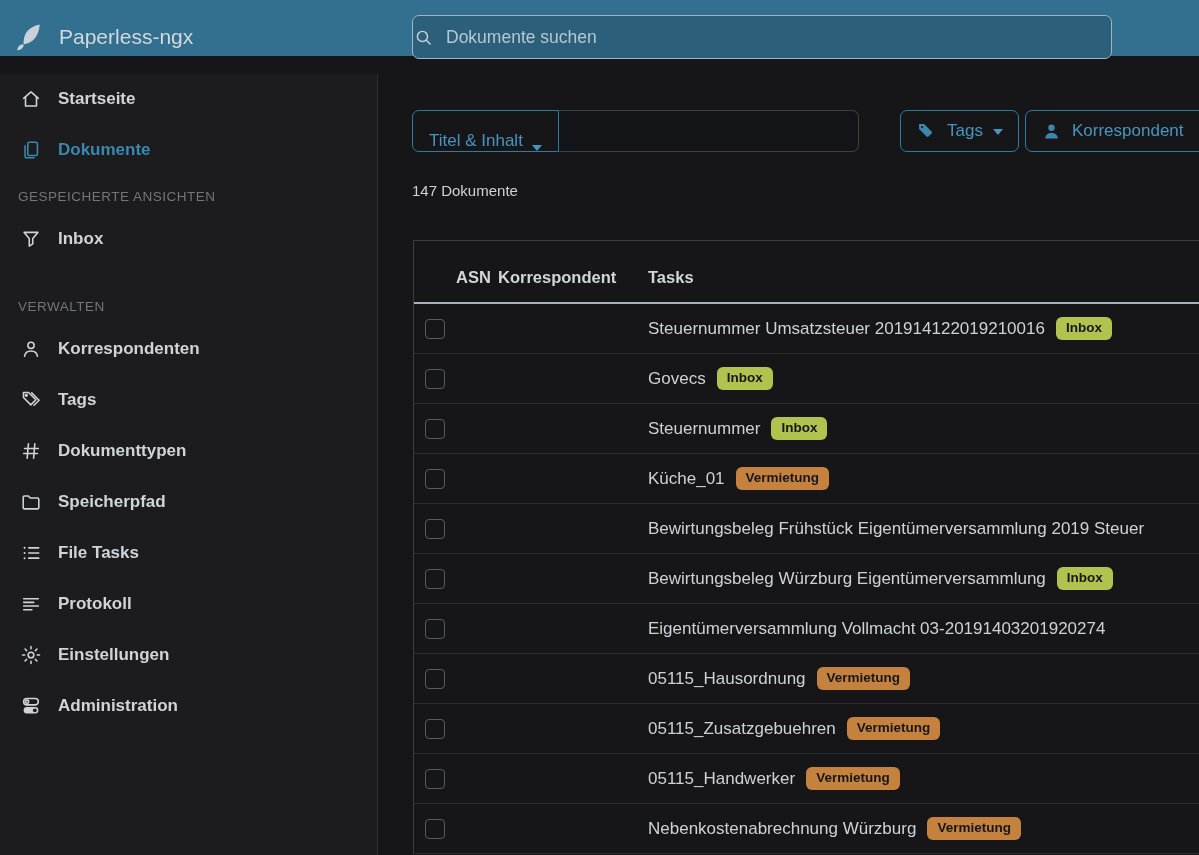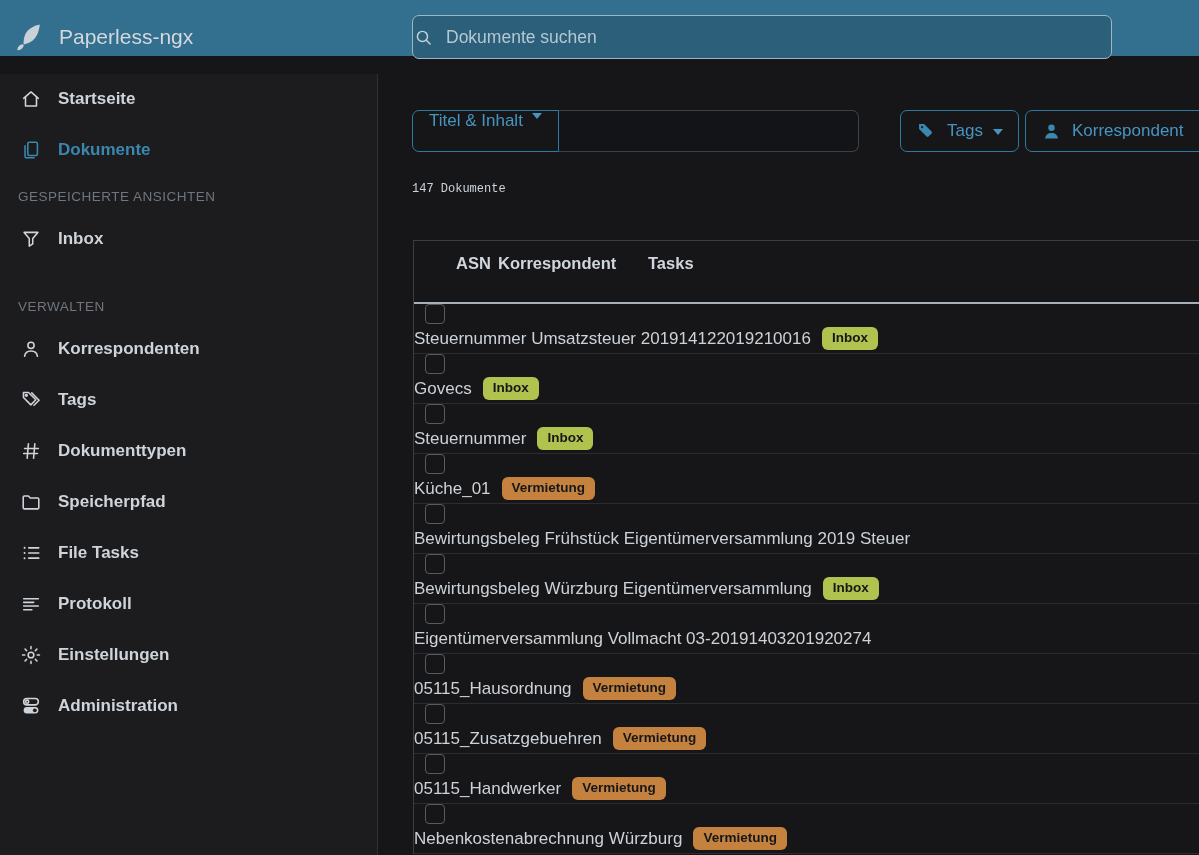--- a/index.html
+++ b/index.html
@@ -28,46 +28,46 @@
             color:#ced4da;font-size:17px;font-weight:600;cursor:pointer;}
   .nav-item .icn{width:26px;display:flex;justify-content:center;align-items:center;color:inherit;}
   .nav-item.active{color:#3a87b0;}
   .section-title{margin:22px 0 17px 18px;height:20px;line-height:20px;color:#6f767d;
                  font-size:13.5px;font-weight:400;letter-spacing:.5px;}
   .section-title.gap{margin-top:43px;}
   
   .main{position:absolute;left:379px;top:74px;right:0;bottom:0;background:#161619;overflow:hidden;}
   .filter-group{position:absolute;left:33px;top:36px;height:42px;display:flex;}
   .filter-label{box-sizing:border-box;height:42px;border:1px solid #2c7ba3;border-radius:7px 0 0 7px;
-                color:#4695c0;font-size:17px;display:flex;align-items:flex-start;gap:9px;
+                color:#4695c0;font-size:17px;display:flex;align-items:flex-end;gap:9px;
                 padding:0 16px;background:transparent;cursor:pointer;}
   .filter-input{box-sizing:border-box;height:42px;width:300px;border:1px solid #3c4146;border-left:none;
                 border-radius:0 7px 7px 0;background:#131417;color:#dde6ec;font-size:17px;
                 padding:0 12px;outline:none;font-family:"Liberation Sans",sans-serif;}
   .btn{box-sizing:border-box;position:absolute;top:36px;height:42px;border:1px solid #2c7ba3;
        border-radius:7px;color:#4695c0;font-size:17px;display:flex;align-items:center;gap:10px;
        padding:0 15px;background:transparent;cursor:pointer;white-space:nowrap;}
   .btn .icn{display:flex;align-items:center;color:#3a87b0;}
   #tags-btn{left:521px;}
   #korr-btn{left:646px;width:240px;}
   .caret{width:0;height:0;border-left:5px solid transparent;border-right:5px solid transparent;
          border-top:6px solid currentColor;display:inline-block;margin-top:2px;}
-  .summary{position:absolute;left:33px;top:108px;color:#cdd3d9;font-size:12px;font-family:Liberation Mono, monospace;}
+  .summary{position:absolute;left:33px;top:108px;color:#cdd3d9;font-size:15px;}
   
   .table{position:absolute;left:34px;top:166px;right:0;border-left:1px solid #3a3e42;
          border-top:1px solid #3a3e42;}
   .col{box-sizing:border-box;}
   .col-check{width:42px;padding-left:11px;flex:none;}
   .col-asn{width:42px;flex:none;}
   .col-korr{width:150px;flex:none;}
   .col-titel{flex:1;min-width:0;display:flex;align-items:center;white-space:nowrap;overflow:hidden;}
-  .thead{display:flex;height:63px;align-items:flex-end;padding-bottom:29px;box-sizing:border-box;
+  .thead{display:flex;height:63px;align-items:flex-end;padding-bottom:15px;box-sizing:border-box;
          border-bottom:2px solid #a9b0b7;}
   .thead .col{color:#d0d6dc;font-weight:700;font-size:16.5px;}
-  .row{display:flex;height:50px;border-bottom:1px solid #2b2c30;box-sizing:border-box;flex-direction:column;}
+  .row{display:flex;align-items:center;height:50px;border-bottom:1px solid #2b2c30;box-sizing:border-box;}
   .cb{width:18px;height:18px;border:1.5px solid #565b60;border-radius:4px;display:block;
       background:transparent;cursor:pointer;}
   .title-text{color:#ccd2d8;font-size:17px;}
   .badge{margin-left:11px;padding:4px 10px 5px;border-radius:6px;font-size:13.5px;font-weight:700;
          color:#15171a;line-height:1;flex:none;cursor:pointer;}
   .cell-muted{color:#ccd2d8;font-size:17px;}
 </style>
 </head>
 <body>
 

